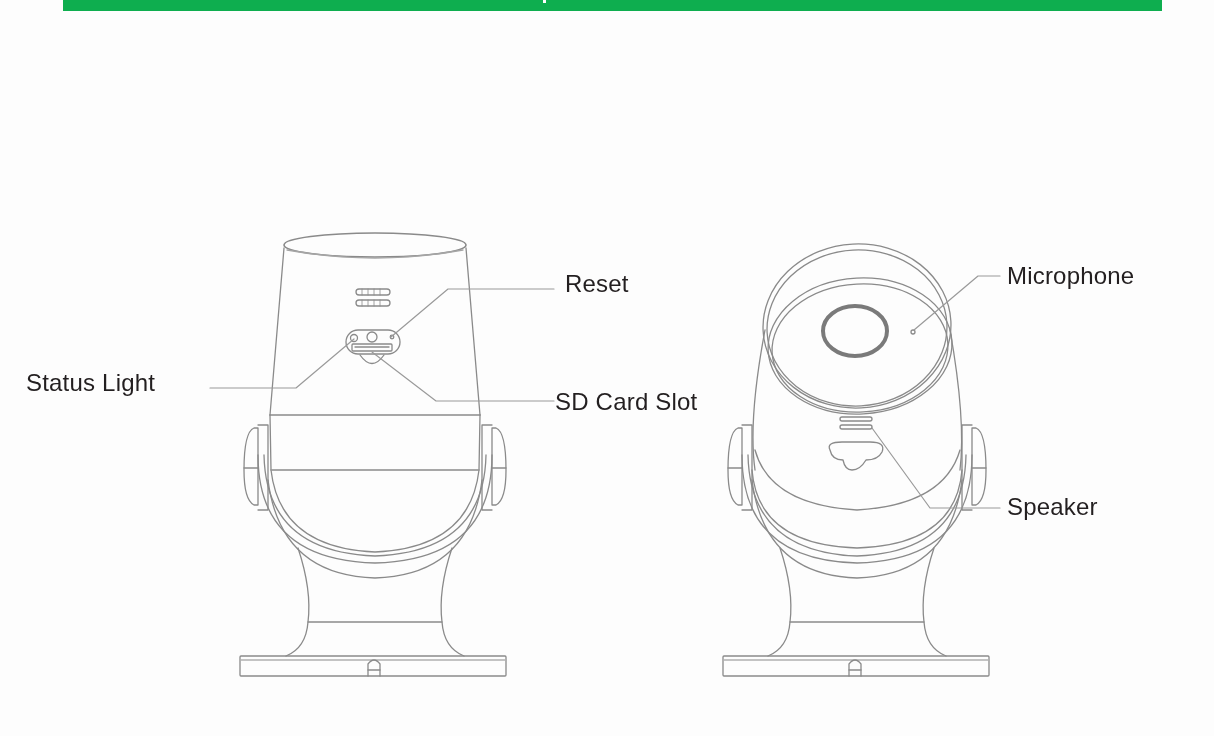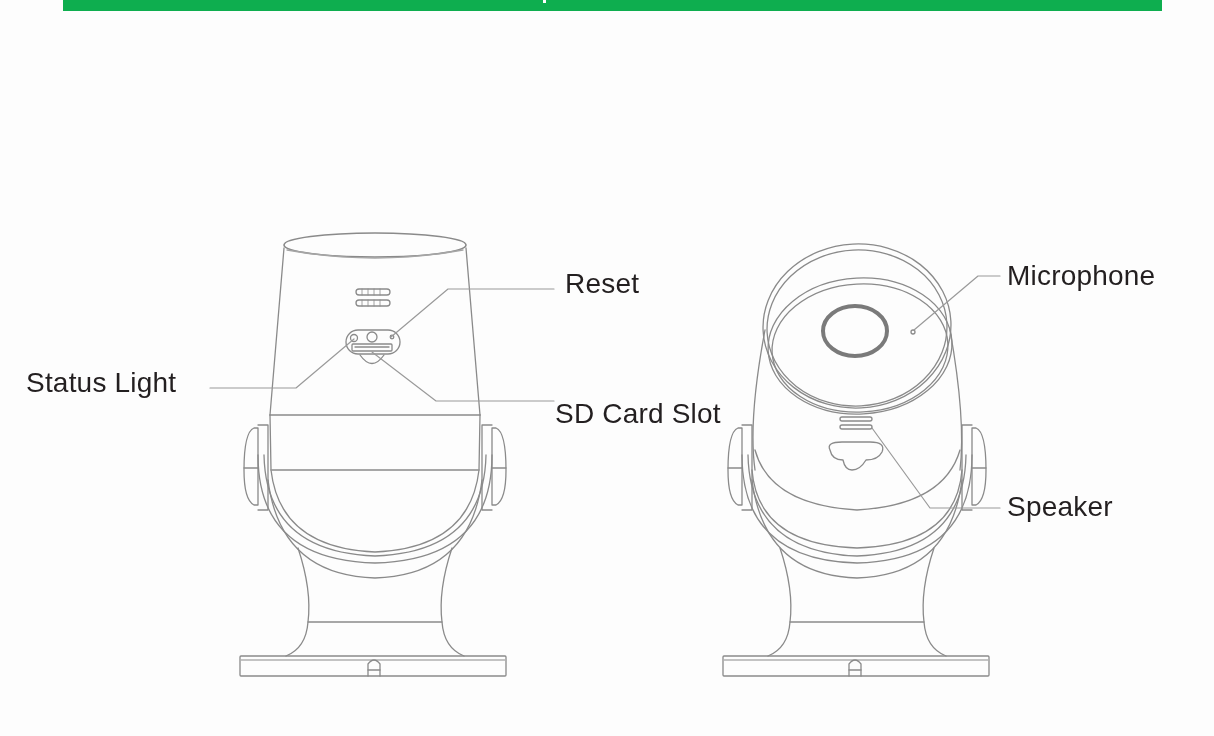--- a/index.html
+++ b/index.html
@@ -14,21 +14,21 @@
     }
     .banner .glyph-fragment {
       position: absolute; left: 480px; top: 0; width: 3px; height: 3px; background: #fdfdfd;
     }
     .banner .banner-title {
       position: absolute; left: 0; right: 0; top: -30px; text-align: center;
       color: #fff; font-size: 30px; font-weight: bold; line-height: 30px;
     }
     svg.drawing { position: absolute; left: 0; top: 0; }
     .label {
-      position: absolute; color: #231f20; font-size: 28px; line-height: 34px;
+      position: absolute; color: #231f20; font-size: 24px; line-height: 34px;
       white-space: nowrap; letter-spacing: 0.2px;
     }
   </style>
 </head>
 <body>
 
 <div class="banner">
   <div class="banner-title"></div>
   <div class="glyph-fragment"></div>
 </div>
@@ -157,15 +157,15 @@
   </g>
 
   <g stroke="#9a9a9a" stroke-width="1.2">
     <polyline points="914,330 978,276 1000,276"></polyline>
     <polyline points="872,428 930,508 1000,508"></polyline>
   </g>
 </svg>
 
 <div class="label" style="left:565px; top:267px;">Reset</div>
 <div class="label" style="left:26px; top:366px;">Status Light</div>
-<div class="label" style="left:555px; top:385px;margin-top:12px;">SD Card Slot</div>
+<div class="label" style="left:555px; top:385px;">SD Card Slot</div>
 <div class="label" style="left:1007px; top:259px;text-align:right;">Microphone</div>
 <div class="label" style="left:1007px; top:490px;">Speaker</div>
 
 </body></html>

